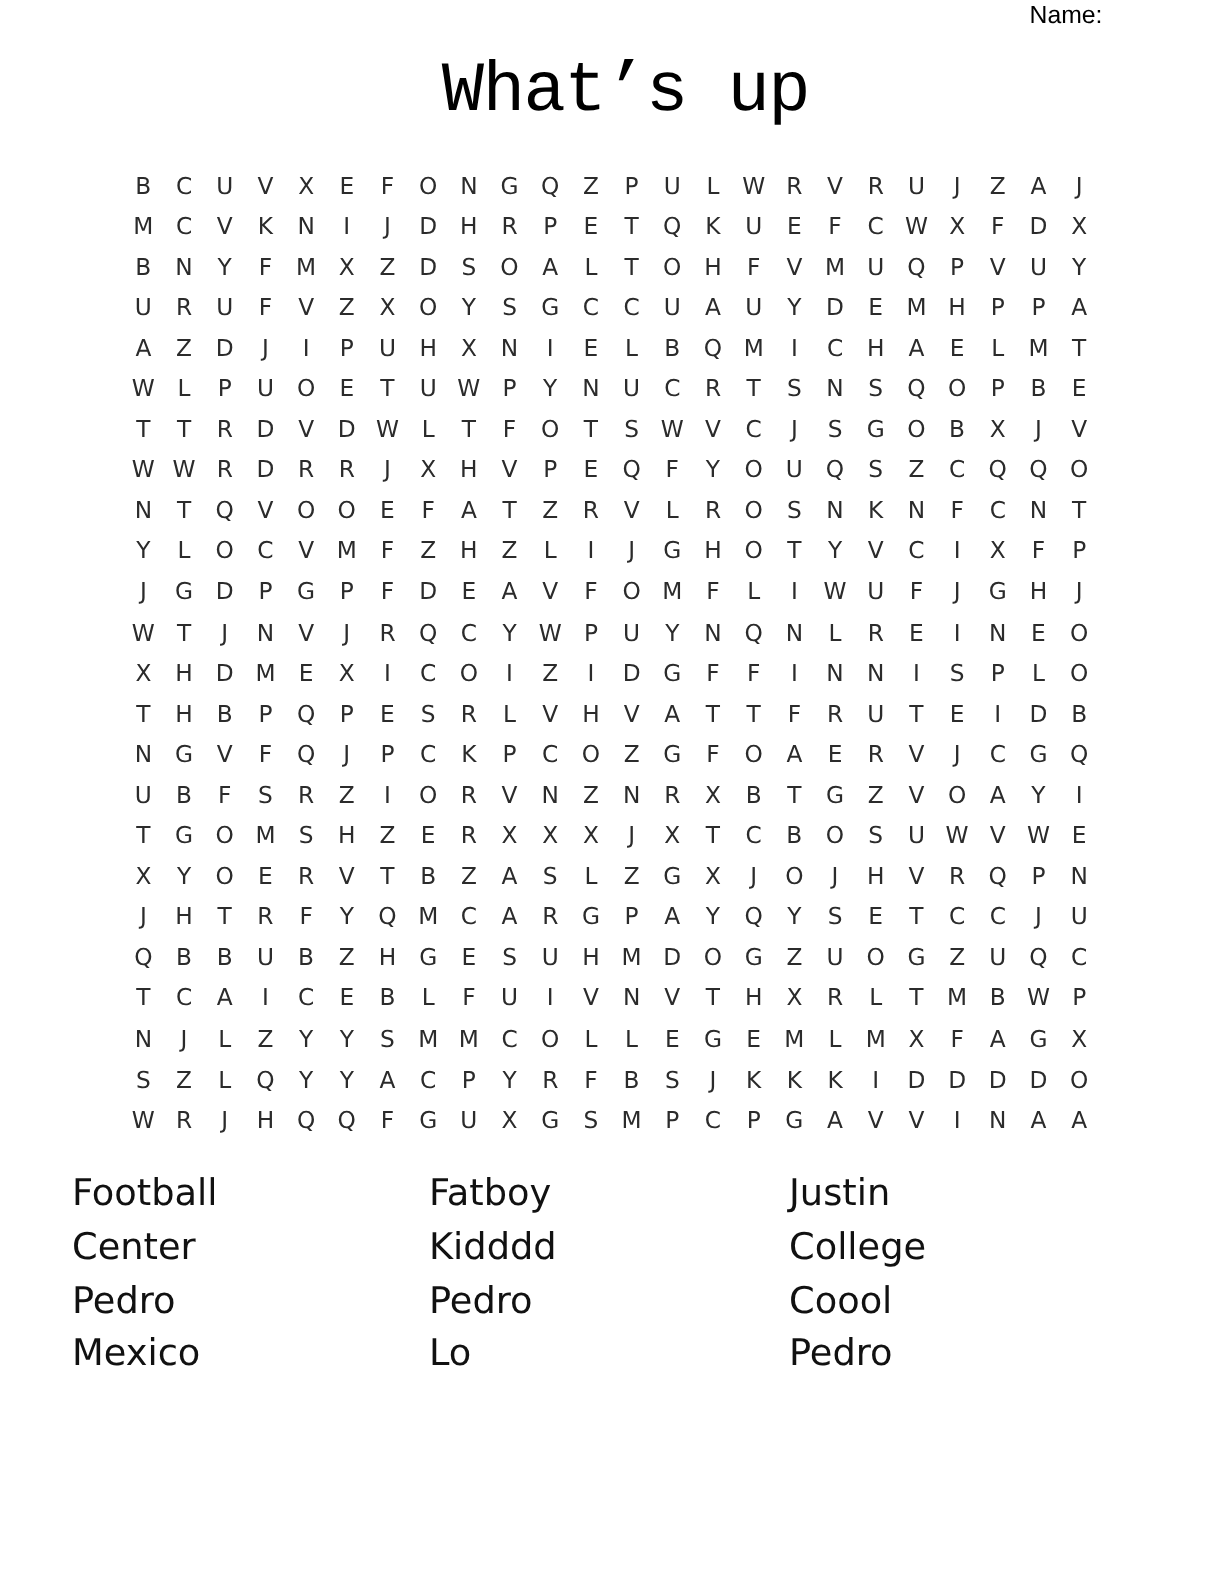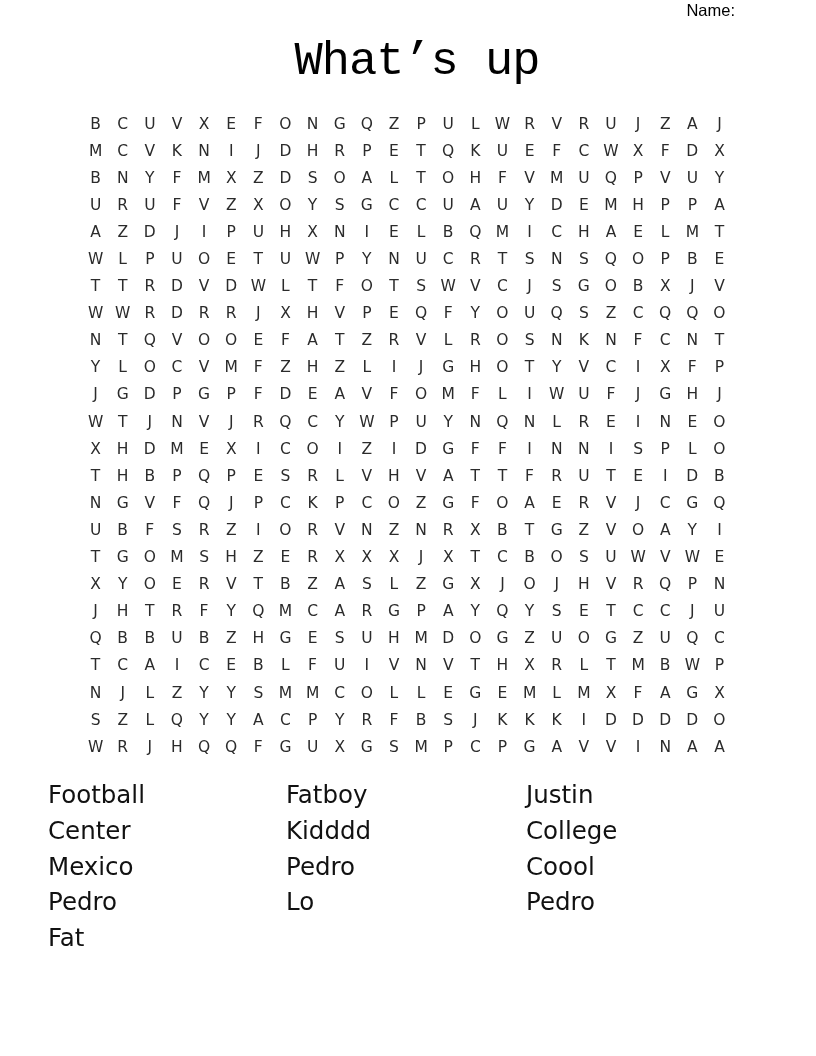--- a/index.html
+++ b/index.html
@@ -676,23 +676,22 @@
       <span class="cell">I</span>
       <span class="cell">N</span>
       <span class="cell">A</span>
       <span class="cell">A</span>
     </div>
 
   <div class="words">
       <div class="word-col-0">
         <div class="word">Football</div>
         <div class="word">Center</div>
+        <div class="word">Pedro</div>
         <div class="word">Mexico</div>
-        <div class="word">Pedro</div>
-        <div class="word">Fat</div>
       </div>
       <div class="word-col-1">
         <div class="word">Fatboy</div>
         <div class="word">Kidddd</div>
         <div class="word">Pedro</div>
         <div class="word">Lo</div>
       </div>
       <div class="word-col-2">
         <div class="word">Justin</div>
         <div class="word">College</div>

